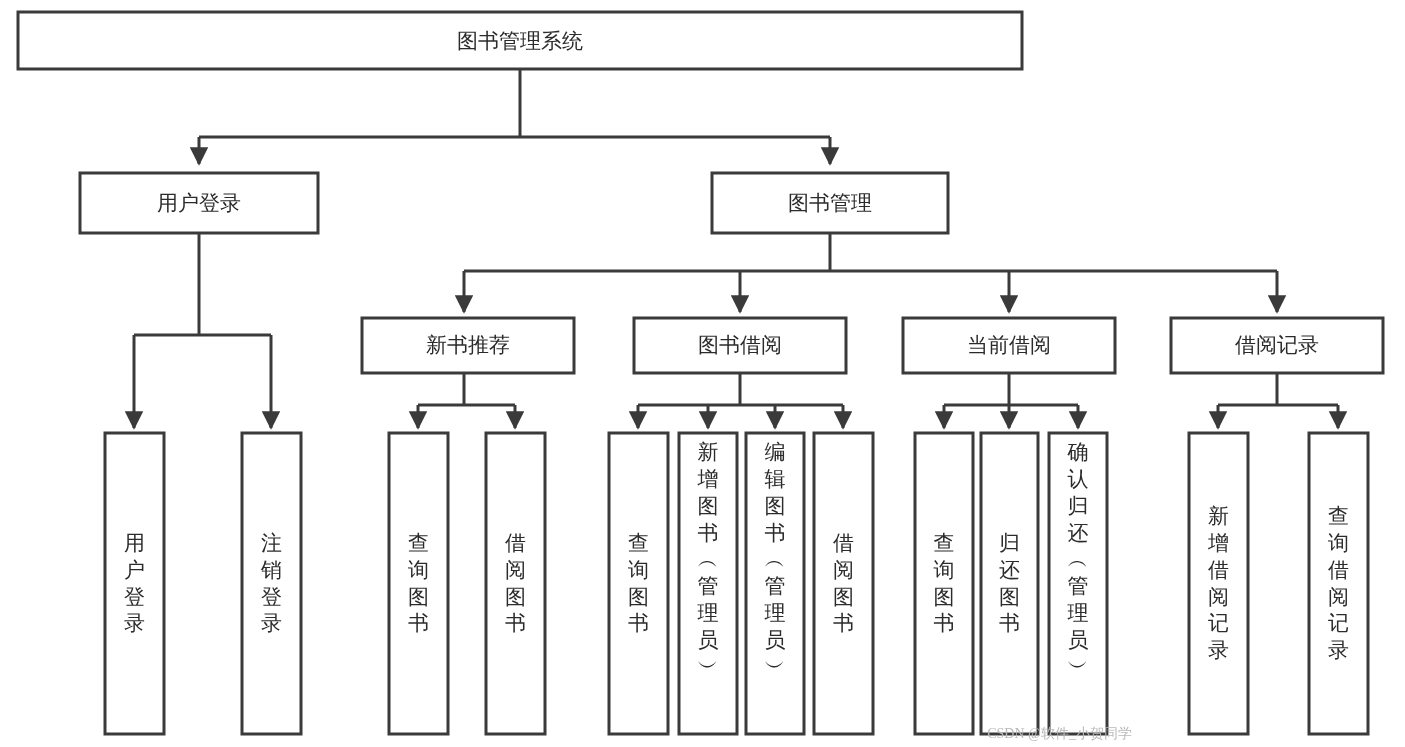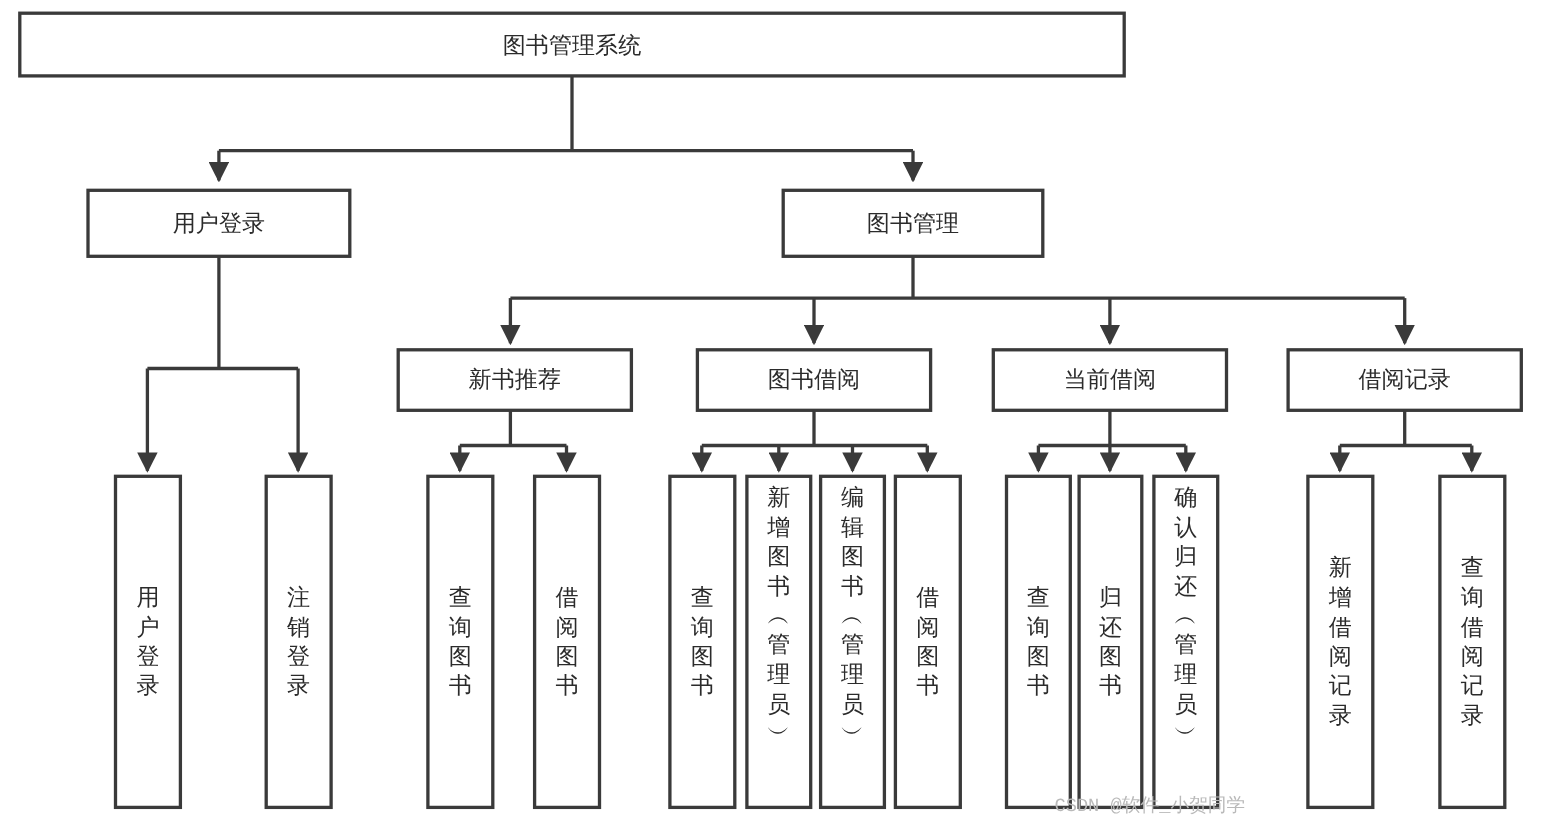--- a/index.html
+++ b/index.html
@@ -20,22 +20,22 @@
     display:flex;flex-direction:column;align-items:center;
     font-size:21px;line-height:1.28;color:#2b2b2b;
     letter-spacing:0;
     font-family:"DejaVu Sans","Liberation Sans",sans-serif;
     pointer-events:none;
   }
   .vtext span{display:block;text-align:center;}
   .vtext .rot{display:block;transform:rotate(90deg);}
   .watermark{
     position:absolute;right:8px;bottom:4px;
-    font-size:17px;color:#b9b9b9;
-    font-family:Liberation Mono, monospace;
+    font-size:14px;color:#b9b9b9;
+    font-family:Liberation Serif, serif;
     white-space:nowrap;
   }
 </style>
 </head>
 <body>
 
 <div id="diagram-root">
 
   <svg class="flow" viewBox="0 0 1405 747">
     <defs>

